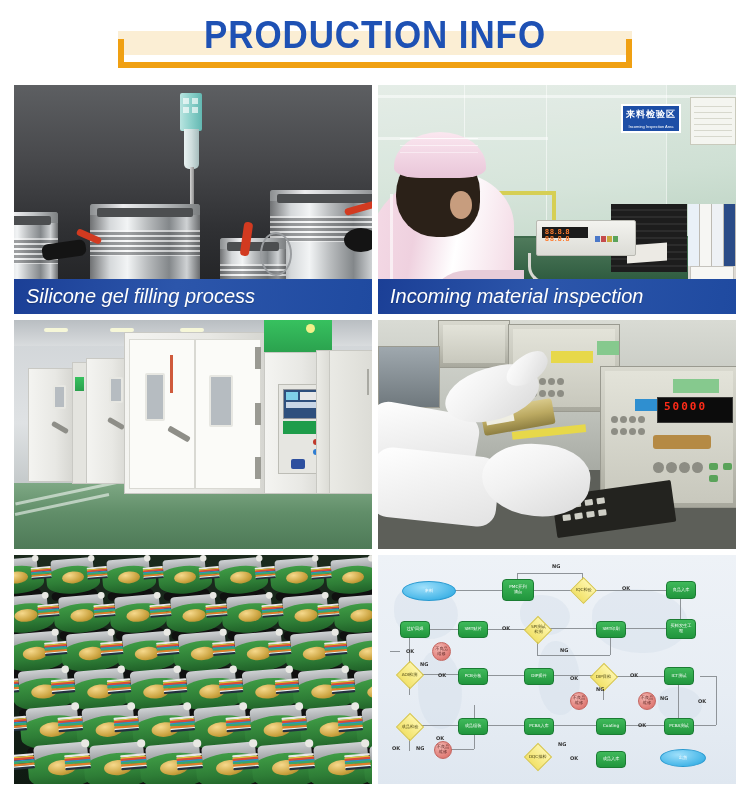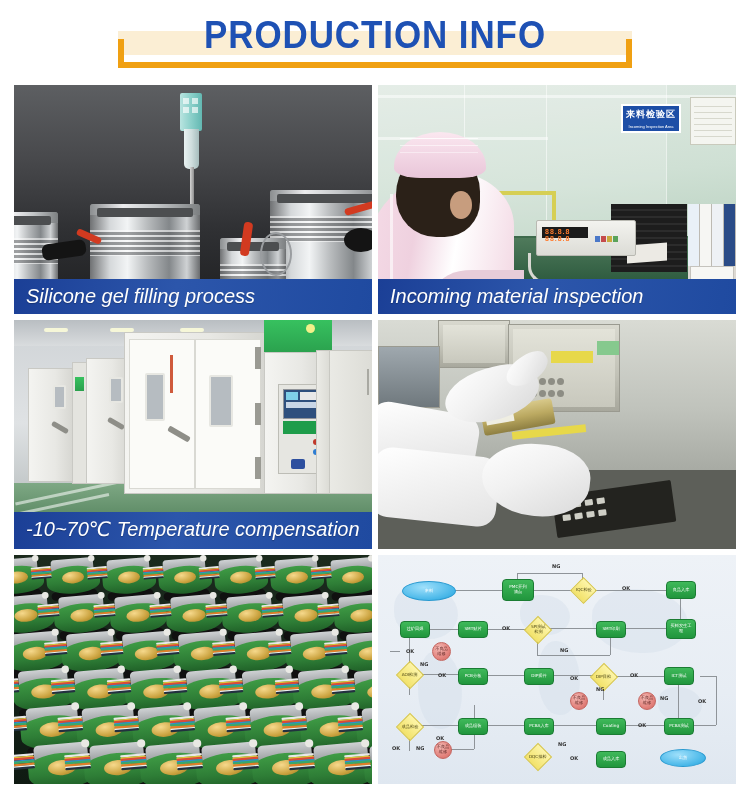--- a/index.html
+++ b/index.html
@@ -341,35 +341,49 @@
           <div class="str"></div>
           <div class="kn" style="left:34px;top:54px;"></div>
           <div class="kn" style="left:34px;top:64px;background:#2d7dd2;"></div>
           <div class="badge"></div>
         </div>
         <div class="cab" style="left:312px;top:30px;width:46px;height:142px;">
             <i></i>
           </div>
         <div class="cab" style="left:302px;top:30px;width:12px;height:142px;"></div>
       </div>
-      <div class="caption two-line">-10~70℃ Temperature compensation</div>
     </div>
 
     <div class="card">
       <div class="photo p4">
         <div class="benchdark" style="left:0;top:150px;width:358px;height:80px;"></div>
         <div class="instr" style="left:60px;top:0;width:70px;height:46px;">
             <div class="face"></div>
           </div>
         <div class="instr" style="left:130px;top:4px;width:110px;height:86px;">
           <div class="face"></div>
           <div class="tape-y" style="left:42px;top:26px;width:42px;height:12px;"></div>
           <div class="tape-g" style="left:88px;top:16px;width:22px;height:14px;"></div>
           <div class="knobrow" style="left:12px;top:46px;"><s></s><s></s><s></s><s></s><s></s></div>
           <div class="knobrow" style="left:12px;top:58px;"><s></s><s></s><s></s><s></s><s></s></div>
+        </div>
+        <div class="instr" style="left:222px;top:46px;width:136px;height:140px;">
+          <div class="face"></div>
+          <div class="tape-g" style="left:72px;top:12px;width:46px;height:14px;"></div>
+          <div class="tape-b" style="left:34px;top:32px;width:24px;height:12px;"></div>
+          <div class="led" style="left:56px;top:30px;width:74px;height:24px;">
+            <b>50000</b>
+          </div>
+          <div class="knobrow" style="left:10px;top:42px;"><s></s><s></s><s></s><s></s></div>
+          <div class="knobrow" style="left:10px;top:54px;"><s></s><s></s><s></s><s></s></div>
+          <div style="position:absolute;left:52px;top:68px;width:58px;height:14px;background:#b58a44;border-radius:3px;"></div>
+          <div class="knobrow" style="left:52px;top:92px;"><s style="width:11px;height:11px"></s><s style="width:11px;height:11px"></s><s style="width:11px;height:11px"></s><s style="width:11px;height:11px"></s></div>
+          <div class="btn-green" style="left:108px;top:96px;"></div>
+          <div class="btn-green" style="left:108px;top:108px;"></div>
+          <div class="btn-green" style="left:122px;top:96px;"></div>
         </div>
         <div class="instr" style="left:0;top:26px;width:60px;height:60px;background:linear-gradient(180deg,#9fa8ae,#6f787d);"></div>
         <div class="tape-y" style="left:134px;top:108px;width:74px;height:8px;transform:rotate(-6deg);"></div>
         <div class="kbd" style="left:176px;top:168px;width:120px;height:42px;transform:rotate(-8deg);">
           <s style="left:8px;top:8px"></s>
             <s style="left:20px;top:8px"></s>
             <s style="left:32px;top:8px"></s>
             <s style="left:44px;top:8px"></s>
           <s style="left:8px;top:20px"></s>
             <s style="left:20px;top:20px"></s>

